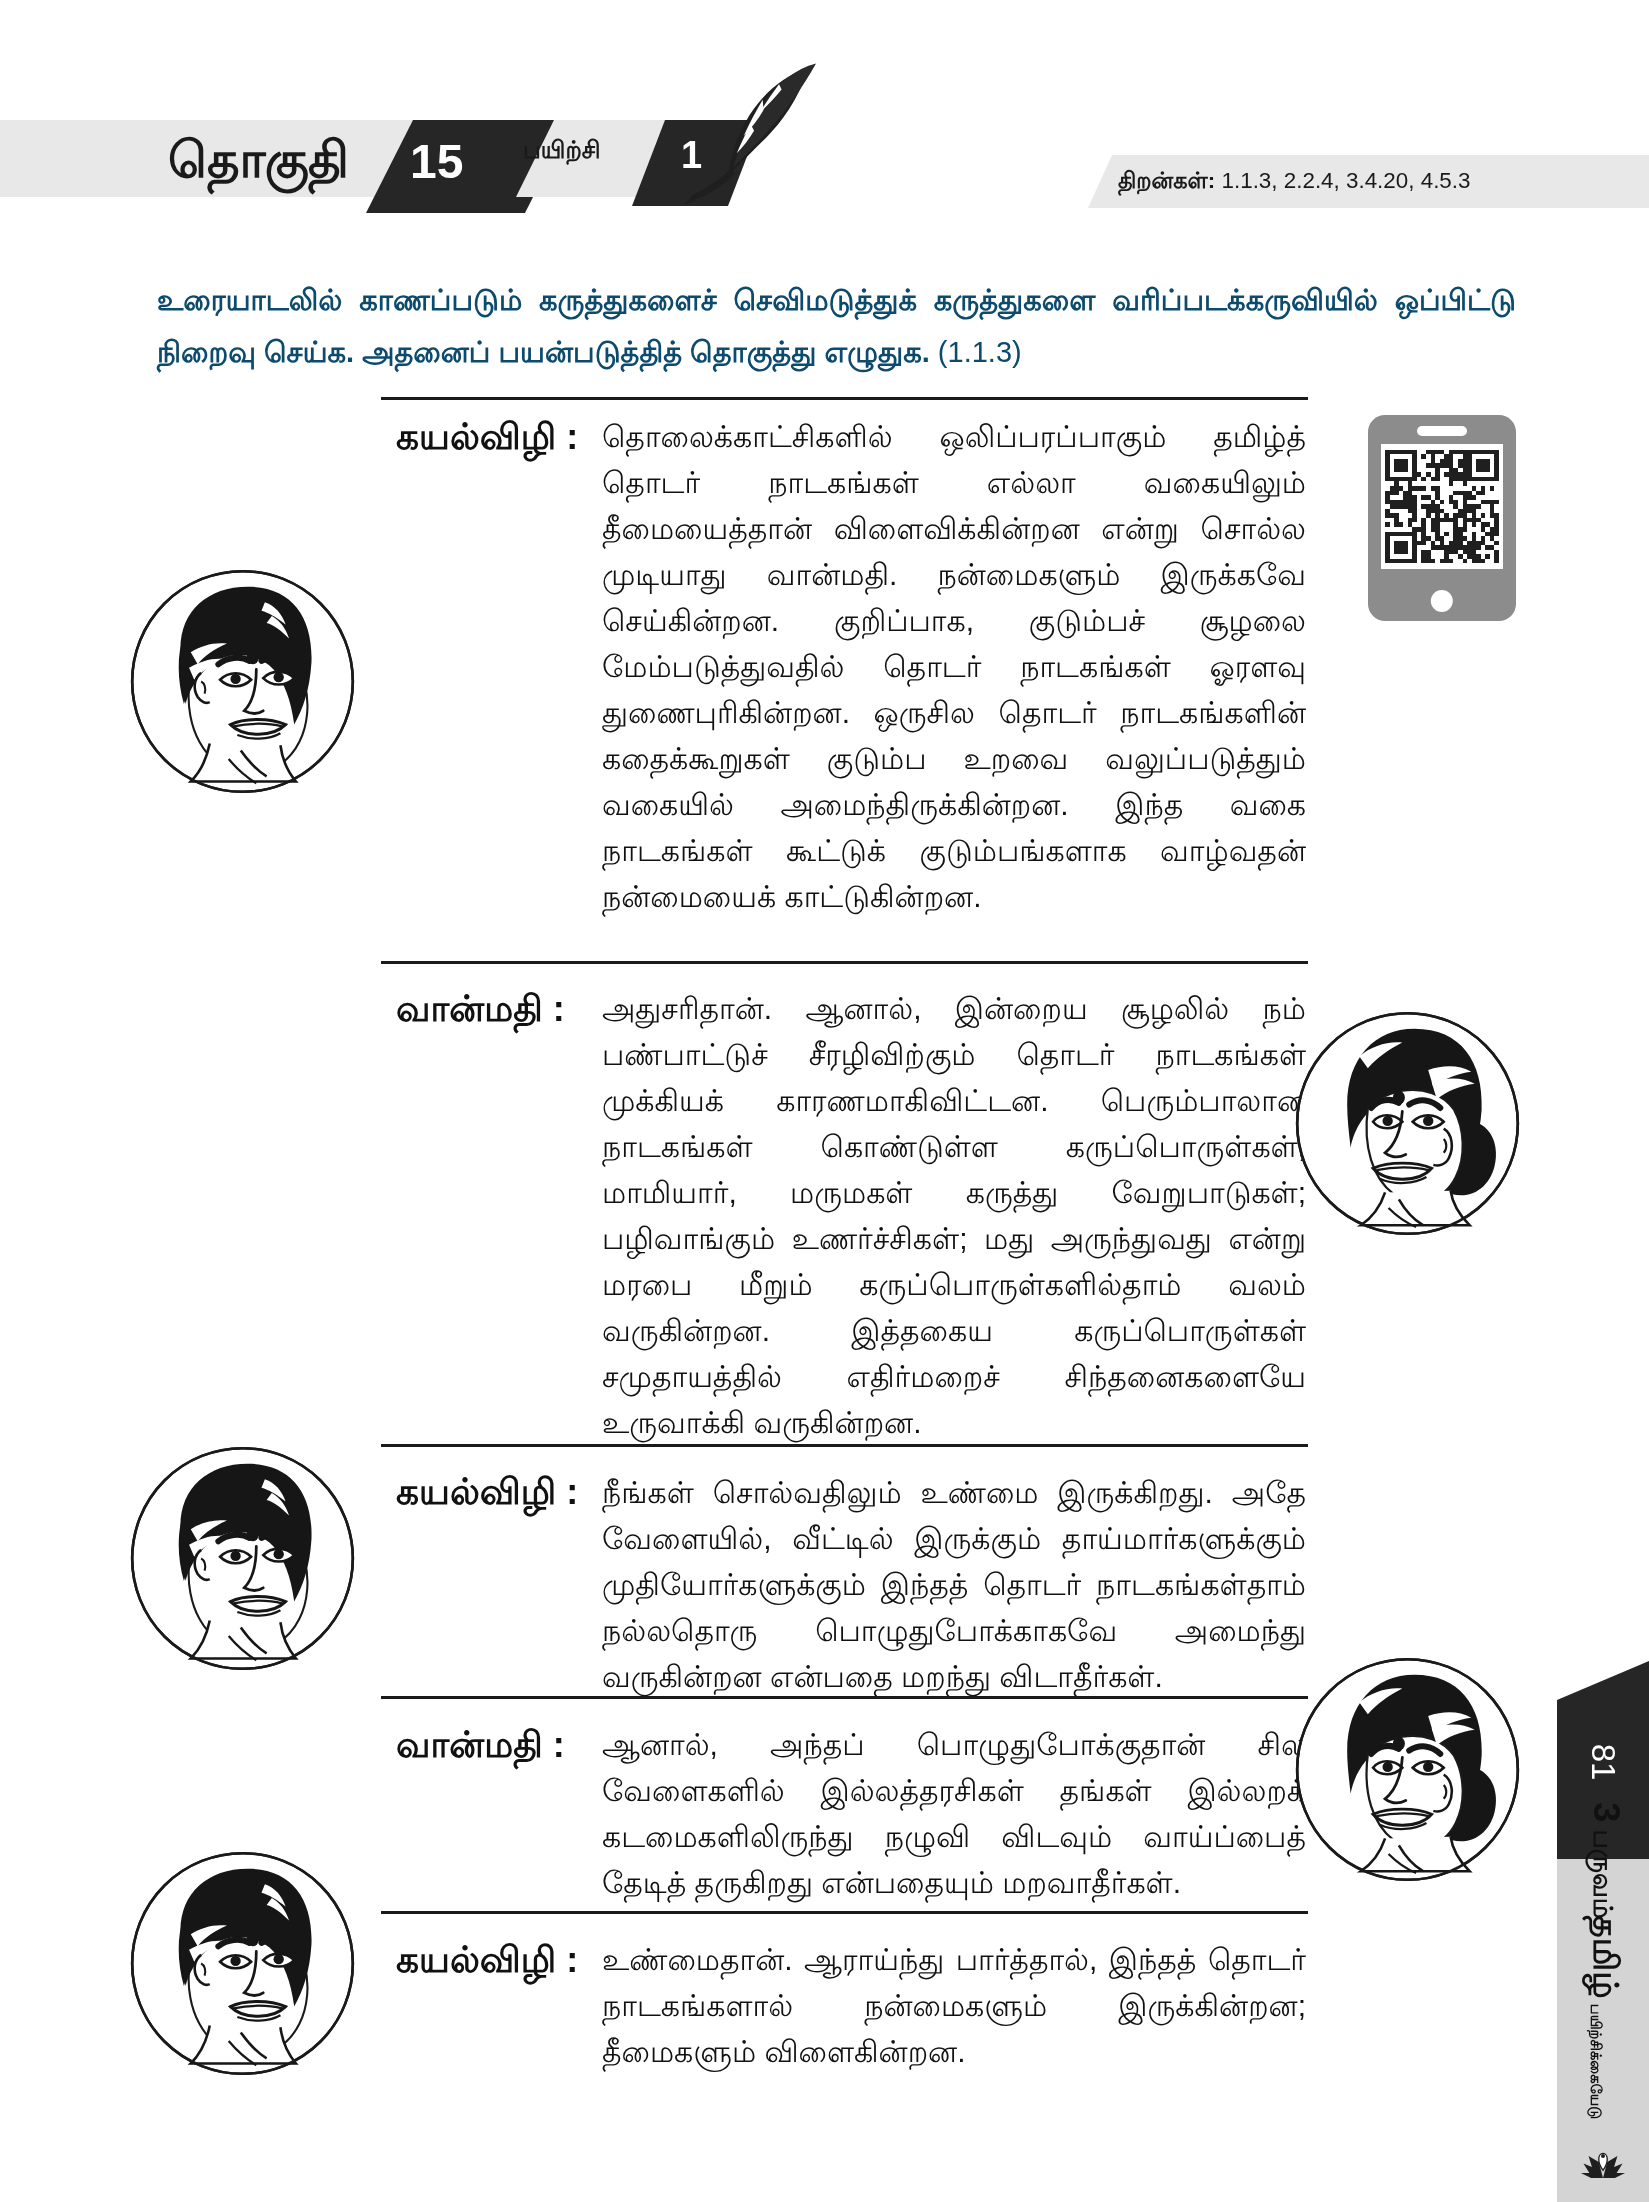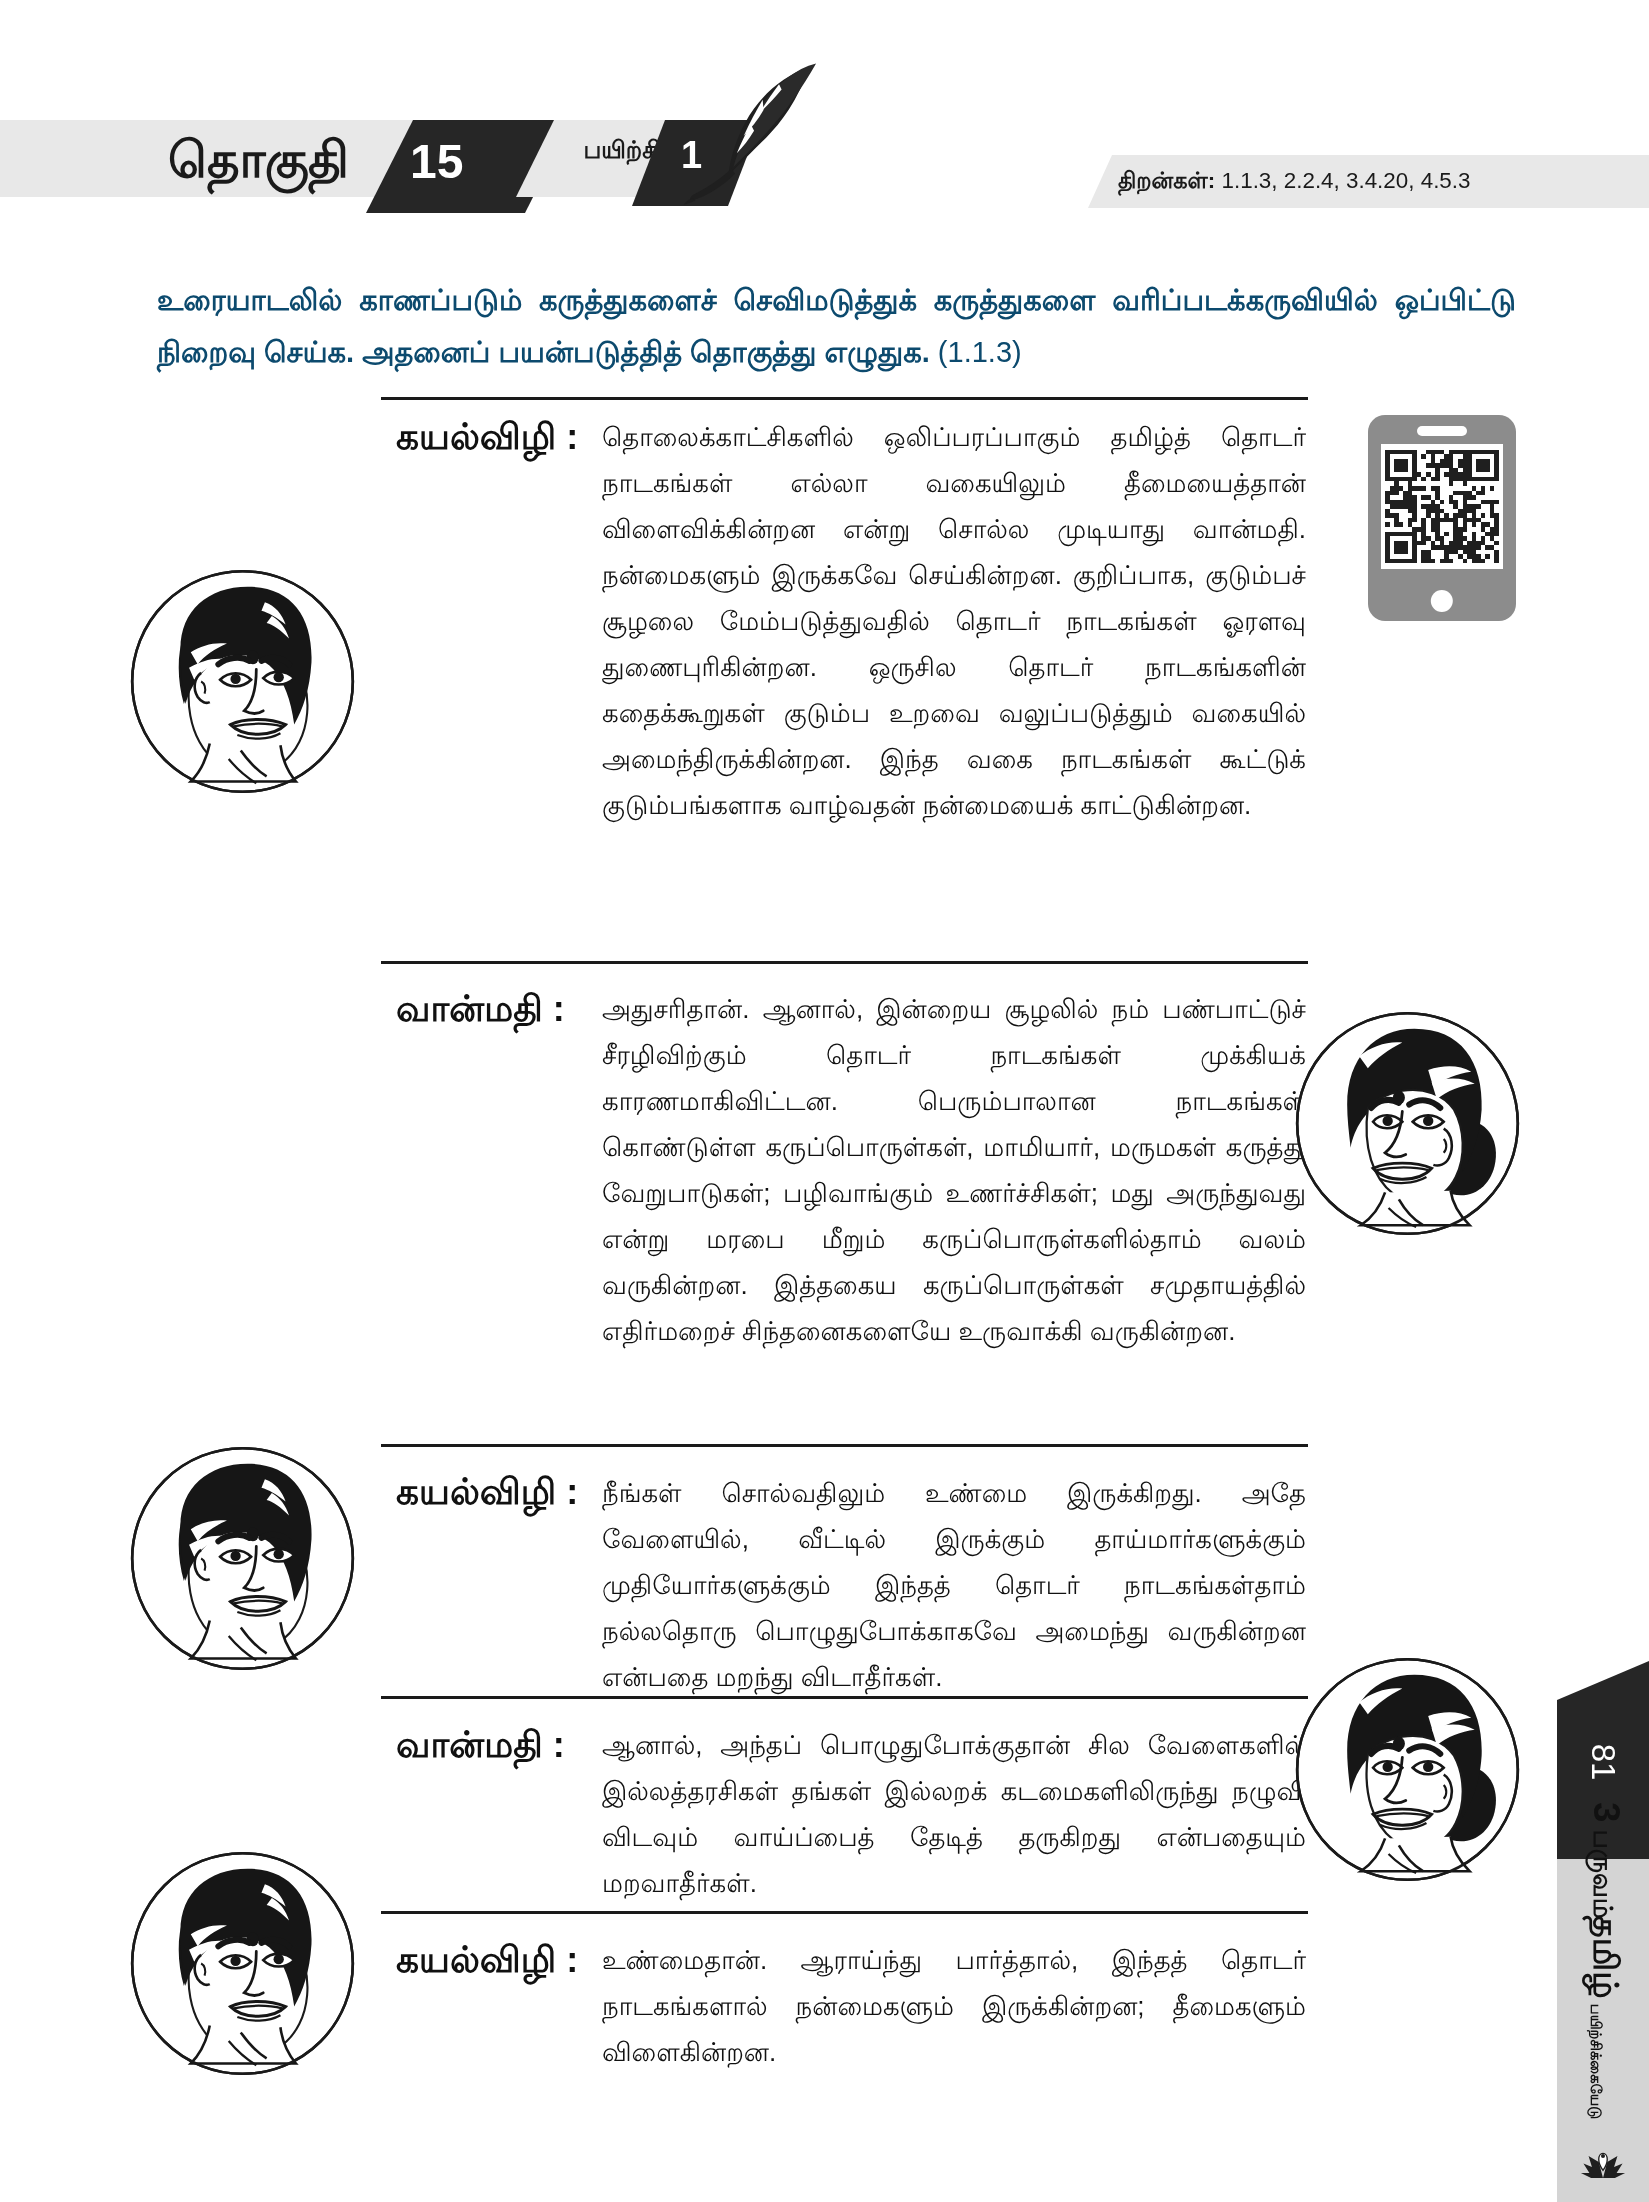--- a/index.html
+++ b/index.html
@@ -64,21 +64,21 @@
     top: 120px; left: 516px;
     width: 172px; height: 77px;
     background: #e8e8e8;
     clip-path: polygon(38px 0, 172px 0, 138px 77px, 0 77px);
   }
 
   .banner-practice-label {
     position: absolute;
     top: 133px; left: 523px;
     width: 138px;
-    text-align: right;
+    text-align: left;
     font-size: 24px;
     font-weight: bold;
     color: #1a1a1a;
     line-height: 34px;
     white-space: nowrap;
   }
 
   .banner-num2-block {
     position: absolute;
     top: 120px; left: 632px;
@@ -157,21 +157,21 @@
     font-weight: bold;
     color: #111111;
     white-space: nowrap;
     line-height: 38px;
   }
 
   .utterance {
     position: absolute;
     left: 602px;
     width: 704px;
-    font-size: 26px;
+    font-size: 30px;
     color: #111111;
     line-height: 46px;
     text-align: justify;
     text-align-last: left;
   }
 
   
   .portrait {
     position: absolute;
     width: 231px; height: 231px;

